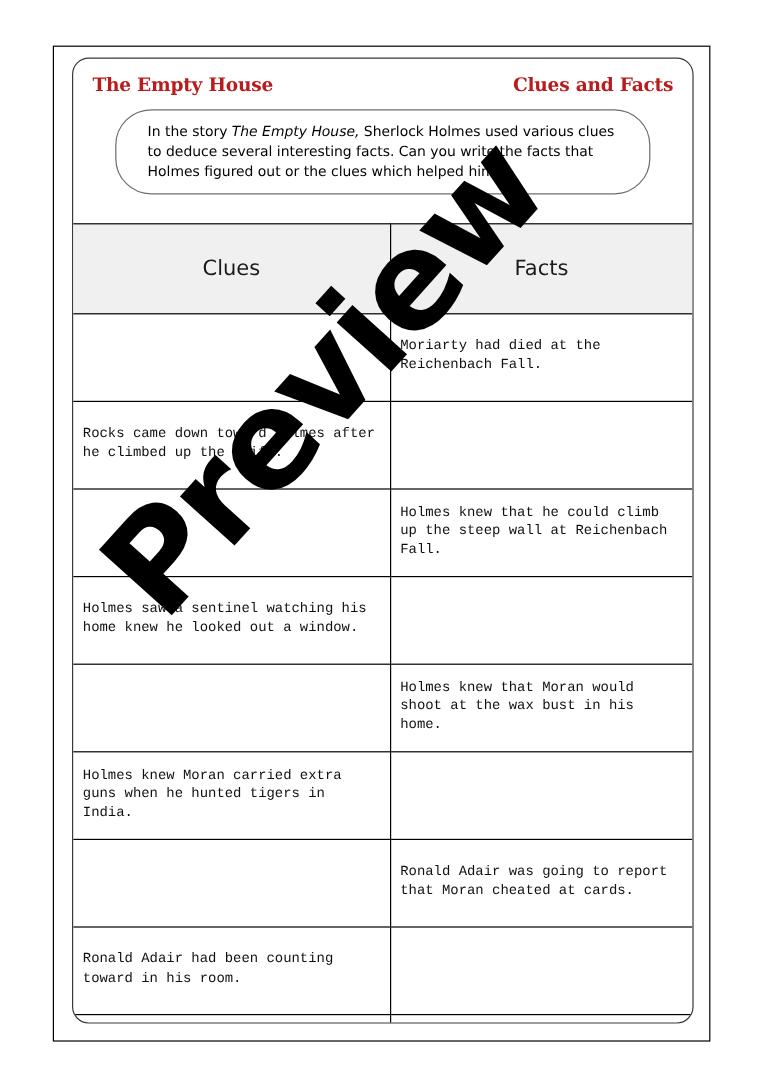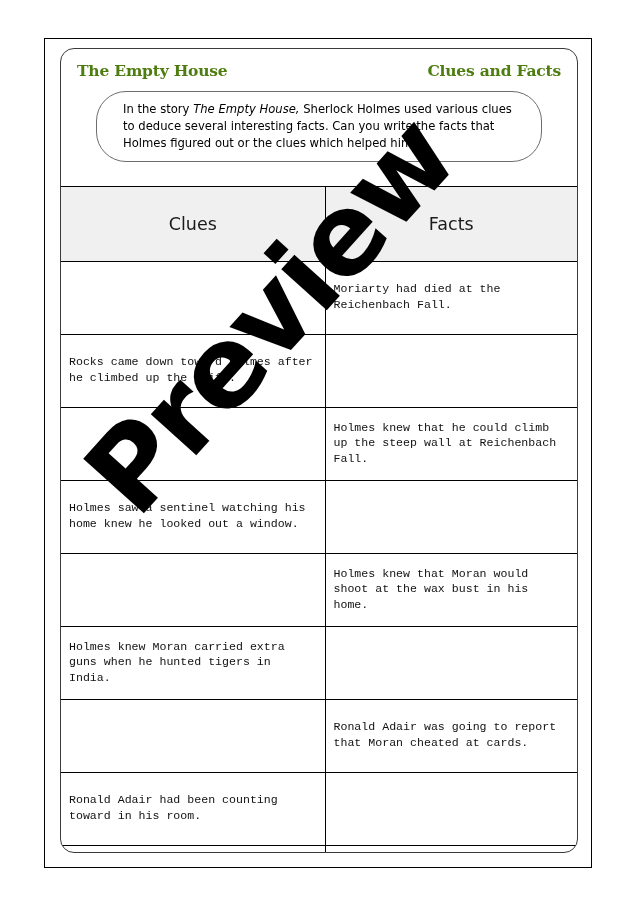--- a/index.html
+++ b/index.html
@@ -50,21 +50,21 @@
   }
   .title-row {
     display: flex;
     justify-content: space-between;
     align-items: baseline;
   }
   .title-left, .title-right {
     font-family: "DejaVu Serif", "Liberation Serif", serif;
     font-weight: bold;
     font-size: 15.5px;
-    color: #4d7c0f;
+    color: #b91c1c;
     letter-spacing: -0.2px;
     white-space: nowrap;
   }
 
   
   .instruction-wrap {
     display: flex;
     justify-content: center;
     margin-top: 0;
   }

